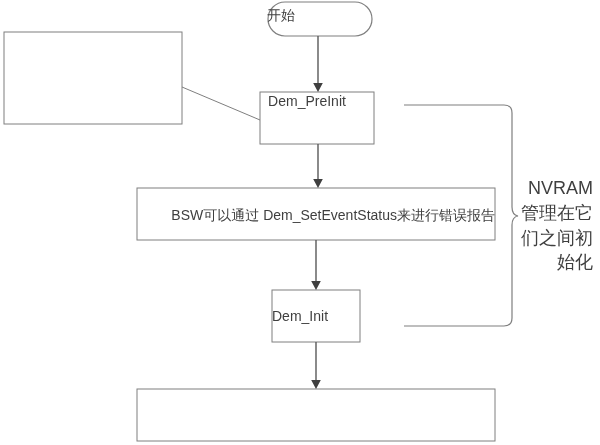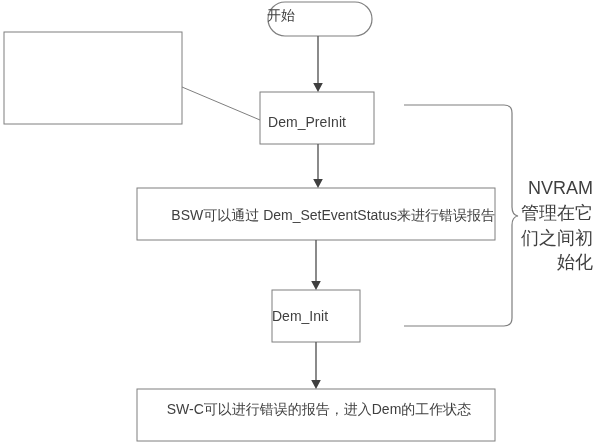--- a/index.html
+++ b/index.html
@@ -62,21 +62,21 @@
     color: #3f3f3f;
     line-height: 1.38;
     white-space: pre;
   }
   #start-label {
     left: 267px; top: 6px;
     width: 106px;
     font-size: 14px;
   }
   #preinit-label {
-    left: 262px; top: 113px;
+    left: 262px; top: 92px;
     width: 90px;
     font-size: 14px;
     text-align: center;
   }
   #bsw-label {
     left: 143px; top: 206px;
     width: 352px;
     font-size: 14px;
     text-align: right;
   }
@@ -154,18 +154,17 @@
   </svg>
 
   <div class="lbl" id="start-label">开始</div>
 
   <div class="lbl" id="preinit-label">Dem_PreInit</div>
 
   <div class="lbl" id="bsw-label">BSW可以通过 Dem_SetEventStatus来进行错误报告</div>
 
   <div class="lbl" id="init-label">Dem_Init</div>
 
-  <div class="lbl" id="swc-label">SW-C可以进行错误的报告，进入Dem的工作状态</div>
 
 
   <div class="lbl" id="nvram-label">NVRAM管理在它们之间初始化</div>
 
 </div>
 
 </body></html>

